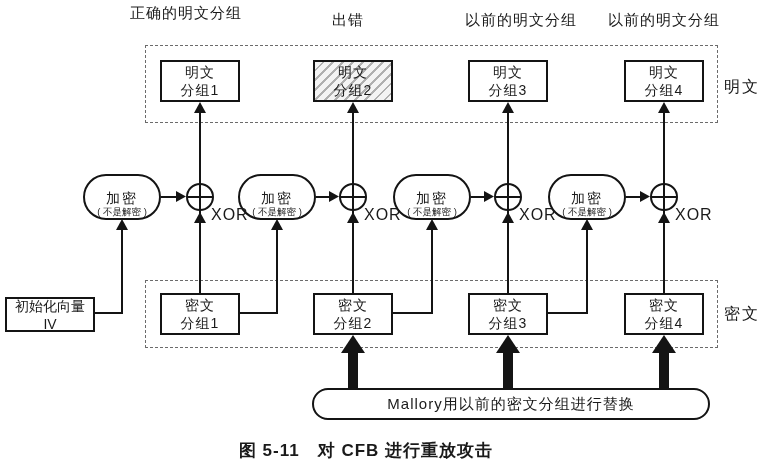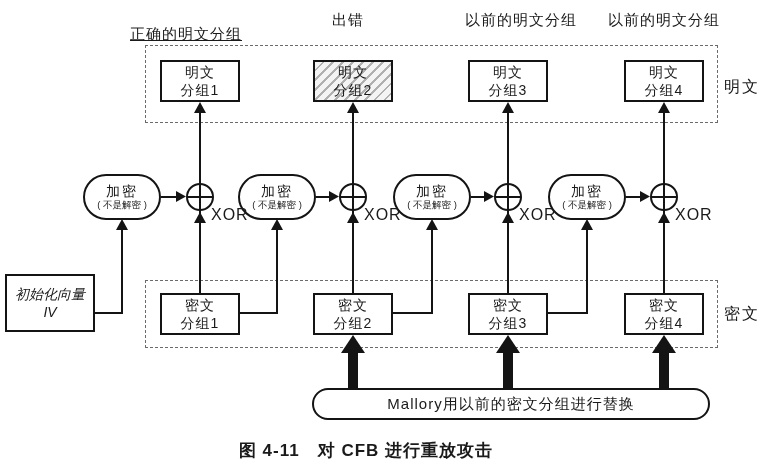--- a/index.html
+++ b/index.html
@@ -13,27 +13,27 @@
   .bbox{
     position:absolute;width:80px;height:42px;border:2px solid #141414;background:#fff;
     display:flex;align-items:center;justify-content:center;text-align:center;
     font-size:14px;line-height:18px;white-space:pre-line;box-sizing:border-box;letter-spacing:1px;
   }
   .hatched{
     background-image:repeating-linear-gradient(135deg,rgba(120,120,120,0.0) 0 5px,rgba(120,120,120,0.55) 5px 7px);
     background-color:#f4f4f4;
   }
   .ivbox{
-    position:absolute;left:5px;top:274px;width:90px;height:58px;border:2px solid #141414;background:#fff;
+    position:absolute;left:5px;top:297px;width:90px;height:35px;border:2px solid #141414;background:#fff;
     display:flex;align-items:center;justify-content:center;text-align:center;
-    font-size:14px;line-height:18px;white-space:pre-line;box-sizing:border-box;font-style:italic;
+    font-size:14px;line-height:18px;white-space:pre-line;box-sizing:border-box;
   }
   .oval{
     position:absolute;width:78px;height:46px;border:2px solid #141414;border-radius:24px;background:#fff;
-    display:flex;flex-direction:column;align-items:center;justify-content:center;text-align:center;
+    display:flex;flex-direction:column;align-items:center;justify-content:flex-end;text-align:center;
     box-sizing:border-box;top:174px;
   }
   .oval-main{font-size:14px;line-height:16px;letter-spacing:2px;}
   .oval-sub{font-size:10px;line-height:12px;transform:scale(.95);white-space:nowrap;}
   .xor{
     position:absolute;width:28px;height:28px;border:2px solid #141414;border-radius:50%;background:#fff;
     box-sizing:border-box;top:183px;
   }
   .xor::before{content:"";position:absolute;left:50%;top:0;bottom:0;width:2px;margin-left:-1px;background:#141414;}
   .xor::after{content:"";position:absolute;top:50%;left:0;right:0;height:2px;margin-top:-1px;background:#141414;}
@@ -48,21 +48,21 @@
     position:absolute;left:312px;top:388px;width:398px;height:32px;border:2px solid #141414;border-radius:21px;
     background:#fff;display:flex;align-items:center;justify-content:center;font-size:15px;box-sizing:border-box;letter-spacing:1px;
   }
   .caption{position:absolute;left:366px;top:439px;transform:translateX(-50%);font-size:17px;font-weight:bold;white-space:nowrap;letter-spacing:1px;}
 </style>
 </head>
 <body>
 
 <div class="stage">
 
-  <div class="tlabel" style="left:186px;top:25px;text-decoration:underline;">正确的明文分组</div>
+  <div class="tlabel" style="left:186px;top:4px;">正确的明文分组</div>
   <div class="tlabel" style="left:348px;top:11px;">出错</div>
   <div class="tlabel" style="left:521px;top:11px;">以前的明文分组</div>
   <div class="tlabel" style="left:664px;top:11px;">以前的明文分组</div>
 
   <div class="dashedbox" style="left:145px;top:45px;width:573px;height:78px;"></div>
   <div class="dashedbox" style="left:145px;top:280px;width:573px;height:68px;"></div>
 
   <div class="rowlabel" style="left:724px;top:77px;">明文</div>
   <div class="rowlabel" style="left:724px;top:304px;">密文</div>
 
@@ -154,15 +154,15 @@
 
   <div class="thick-bar" style="left:348px;"></div>
   <div class="thick-head" style="left:341px;"></div>
   <div class="thick-bar" style="left:503px;"></div>
   <div class="thick-head" style="left:496px;"></div>
   <div class="thick-bar" style="left:659px;"></div>
   <div class="thick-head" style="left:652px;"></div>
 
   <div class="mallory">Mallory用以前的密文分组进行替换</div>
 
-  <div class="caption">图 4-11　对 CFB 进行重放攻击</div>
+  <div class="caption">图 5-11　对 CFB 进行重放攻击</div>
 
 </div>
 
 </body></html>

